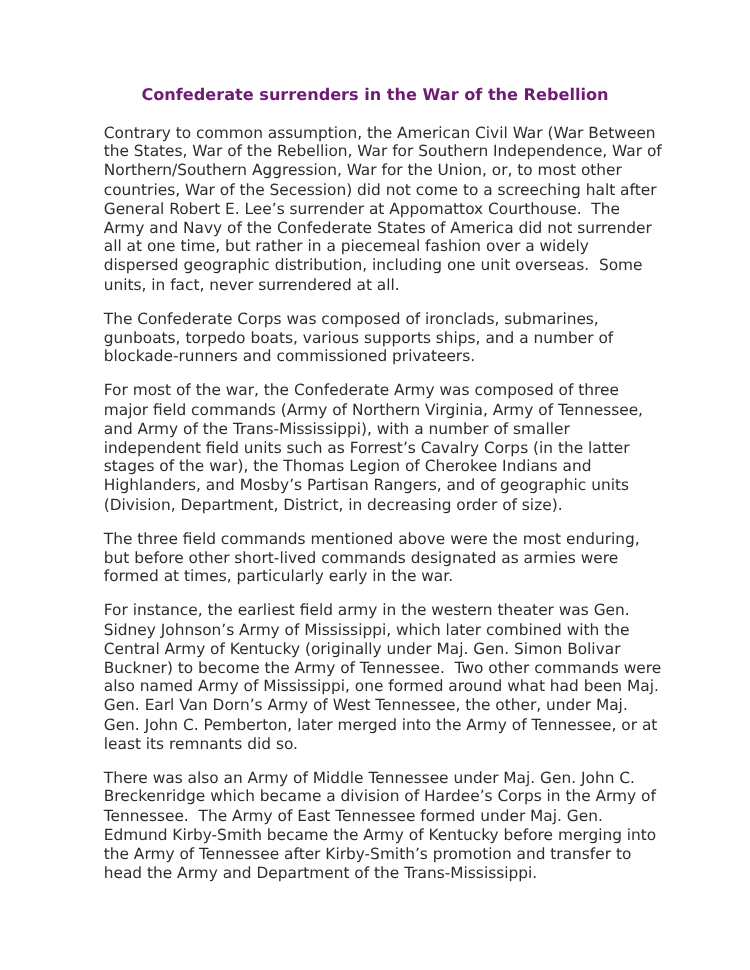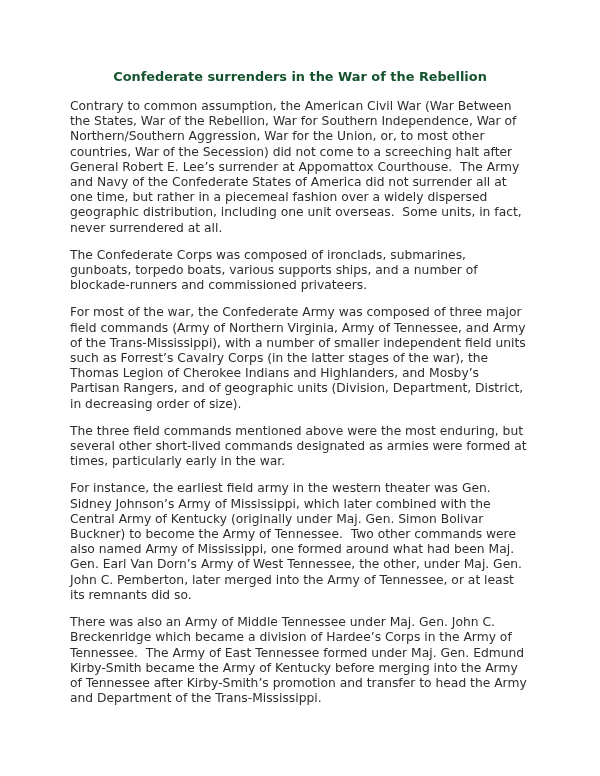--- a/index.html
+++ b/index.html
@@ -23,38 +23,38 @@
     line-height: 15.2px;
     color: #2e2e2e;
     -webkit-font-smoothing: antialiased;
   }
   .doc-title {
     font-size: 12.9px;
     font-weight: bold;
     text-align: center;
     margin: 0 0 15px 0;
     line-height: 15px;
-    color: #14532d;
+    color: #701a75;
   }
   .doc-paragraph {
-    margin: 0 0 12px 0;
+    margin: 0 0 12px 13px;
     white-space: pre-wrap;       
     text-align: left;
   }
 </style>
 </head>
 <body>
 
 <div class="page">
   <h1 class="doc-title">Confederate surrenders in the War of the Rebellion</h1>
 
   <p class="doc-paragraph">Contrary to common assumption, the American Civil War (War Between the States, War of the Rebellion, War for Southern Independence, War of Northern/Southern Aggression, War for the Union, or, to most other countries, War of the Secession) did not come to a screeching halt after General Robert E. Lee’s surrender at Appomattox Courthouse.  The Army and Navy of the Confederate States of America did not surrender all at one time, but rather in a piecemeal fashion over a widely dispersed geographic distribution, including one unit overseas.  Some units, in fact, never surrendered at all.</p>
 
   <p class="doc-paragraph">The Confederate Corps was composed of ironclads, submarines, gunboats, torpedo boats, various supports ships, and a number of blockade-runners and commissioned privateers.</p>
 
   <p class="doc-paragraph">For most of the war, the Confederate Army was composed of three major field commands (Army of Northern Virginia, Army of Tennessee, and Army of the Trans-Mississippi), with a number of smaller independent field units such as Forrest’s Cavalry Corps (in the latter stages of the war), the Thomas Legion of Cherokee Indians and Highlanders, and Mosby’s Partisan Rangers, and of geographic units (Division, Department, District, in decreasing order of size).</p>
 
-  <p class="doc-paragraph">The three field commands mentioned above were the most enduring, but several other short-lived commands designated as armies were formed at times, particularly early in the war.</p>
+  <p class="doc-paragraph">The three field commands mentioned above were the most enduring, but before other short-lived commands designated as armies were formed at times, particularly early in the war.</p>
 
   <p class="doc-paragraph">For instance, the earliest field army in the western theater was Gen. Sidney Johnson’s Army of Mississippi, which later combined with the Central Army of Kentucky (originally under Maj. Gen. Simon Bolivar Buckner) to become the Army of Tennessee.  Two other commands were also named Army of Mississippi, one formed around what had been Maj. Gen. Earl Van Dorn’s Army of West Tennessee, the other, under Maj. Gen. John C. Pemberton, later merged into the Army of Tennessee, or at least its remnants did so.</p>
 
   <p class="doc-paragraph">There was also an Army of Middle Tennessee under Maj. Gen. John C. Breckenridge which became a division of Hardee’s Corps in the Army of Tennessee.  The Army of East Tennessee formed under Maj. Gen. Edmund Kirby-Smith became the Army of Kentucky before merging into the Army of Tennessee after Kirby-Smith’s promotion and transfer to head the Army and Department of the Trans-Mississippi.</p>
 </div>
 
 </body></html>

